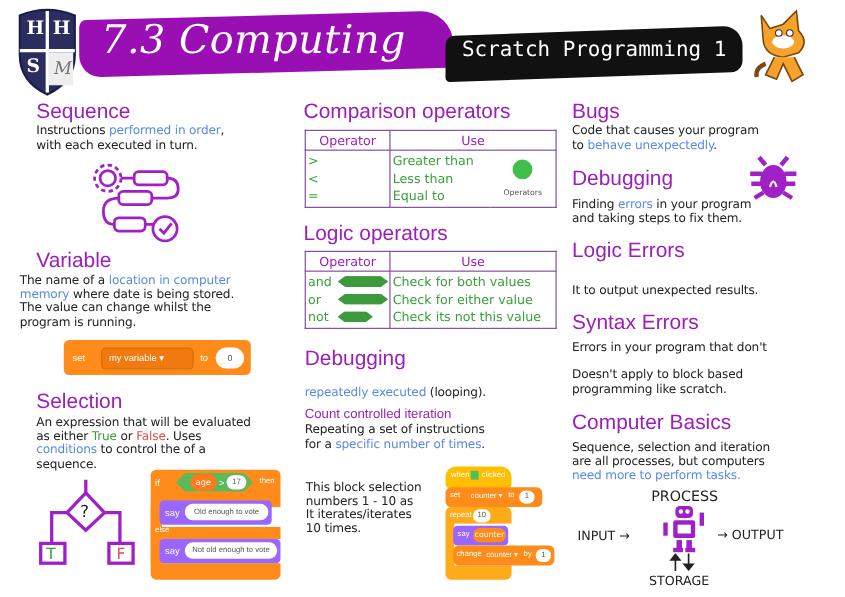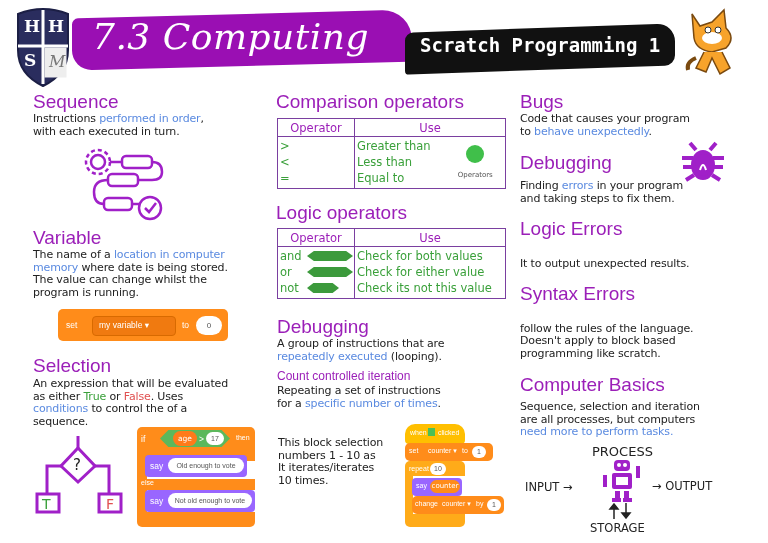--- a/index.html
+++ b/index.html
@@ -7,21 +7,21 @@
 .abs{position:absolute}
 h2{font-family:"Liberation Sans",sans-serif;font-weight:400;color:#9b1fb8;font-size:19px;line-height:20px;white-space:nowrap}
 .p{font-size:11px;line-height:12.6px;color:#222;font-family:"DejaVu Sans",sans-serif;letter-spacing:-0.15px}
 .hl{color:#5a8ae0}
 .green{color:#3aa03a}
 .red{color:#e05050}
 
 .banner{position:absolute;left:72px;top:14px;width:340px;height:52px;background:#9a0fb3;transform:skewY(-1.5deg);border-radius:6px 30px 4px 20px}
 .htitle{position:absolute;left:92px;top:16px;font-family:"DejaVu Serif",serif;font-style:italic;font-size:36px;color:#fff;letter-spacing:0.5px}
 .blackbar{position:absolute;left:405px;top:28px;width:270px;height:42px;background:#111;border-radius:8px 18px 10px 4px;transform:skewY(-2deg)}
-.stitle{position:absolute;left:420px;top:34px;font-family:"DejaVu Sans Mono",monospace;font-weight:bold;font-size:19px;color:#fff}
+.stitle{position:absolute;left:420px;top:34px;font-family:"DejaVu Sans Mono",monospace;font-weight:normal;font-size:19px;color:#fff}
 table{border-collapse:collapse;position:absolute;font-size:11.5px}
 td,th{border:1px solid #7a3fa0;font-weight:400}
 th{color:#9b1fb8;height:18px}
 td{color:#3aa03a;vertical-align:top;line-height:16px;padding:1px 2px}
 .blk{position:absolute;background:#ff8c1a;border-radius:5px;color:#fff;font-size:8.5px;font-family:"Liberation Sans",sans-serif}
 .pill{position:absolute;background:#fff;color:#555;border-radius:10px;font-size:8px;text-align:center;font-family:"Liberation Sans",sans-serif}
 .lbl{position:absolute;font-size:8.5px;color:#fff;font-family:"Liberation Sans",sans-serif}
 </style>
 </head>
 <body>
@@ -70,21 +70,21 @@
       <rect x="26" y="28" width="30" height="12" rx="4"></rect>
     <path d="M26 34 Q12 34 12 46 Q12 58 22 58"></path>
       <rect x="22" y="52" width="28" height="12" rx="4"></rect>
     <path d="M50 58 H58"></path>
       <circle cx="68" cy="62" r="11"></circle>
       <path d="M63 62 L67 66 L74 57"></path>
   </svg>
 </div>
 
 <h2 class="abs" style="left:33px;top:228px">Variable</h2>
-<div class="abs p" style="left:33px;top:249px;width:240px">
+<div class="abs p" style="left:18px;top:249px;width:240px">
   <span>The name of a </span><span class="hl">location in computer</span><br>
   <span class="hl">memory</span><span> where date is being stored.</span><br>
   <span>The value can change whilst the</span><br>
   <span>program is running.</span>
 </div>
 <div class="blk" style="left:58px;top:309px;width:170px;height:32px"></div>
 <div class="lbl" style="left:66px;top:320px">set</div>
 <div class="abs" style="left:92px;top:316px;width:84px;height:20px;background:#f07a10;border:1px solid #d86a00;border-radius:4px"></div>
 <div class="lbl" style="left:99px;top:320px">my variable ▾</div>
 <div class="lbl" style="left:182px;top:320px">to</div>
@@ -172,21 +172,21 @@
           <div>Check for both values</div>
           <div>Check for either value</div>
           <div>Check its not this value</div>
         </td>
   </tr>
 </tbody>
   </table>
 
 <h2 class="abs" style="left:277px;top:317px">Debugging</h2>
 <div class="abs p" style="left:277px;top:338px;width:235px">
-  <span>A group of instructions that are</span><br>
+  <br>
   <span class="hl">repeatedly executed</span><span> (looping).</span>
 </div>
 <div class="abs" style="left:277px;top:369px;font-size:12px;color:#9b1fb8;font-family:'Liberation Sans',sans-serif">Count controlled iteration</div>
 <div class="abs p" style="left:277px;top:385px;width:235px">
   <span>Repeating a set of instructions</span><br>
   <span>for a </span><span class="hl">specific number of times</span><span>.</span>
 </div>
 <div class="abs p" style="left:278px;top:437px;width:120px">
   <div>This block selection</div>
   <div>numbers 1 - 10 as</div>
@@ -235,22 +235,22 @@
 </div>
 
 <h2 class="abs" style="left:520px;top:219px">Logic Errors</h2>
 <div class="abs p" style="left:520px;top:245px;width:240px">
   <br>
   <span>It to output unexpected results.</span>
 </div>
 
 <h2 class="abs" style="left:520px;top:284px">Syntax Errors</h2>
 <div class="abs p" style="left:520px;top:310px;width:240px">
+  <span>Errors in your program that don't</span><br>
   <br>
-  <span>follow the rules of the language.</span><br>
   <span>Doesn't apply to block based</span><br>
   <span>programming like scratch.</span>
 </div>
 
 <h2 class="abs" style="left:520px;top:375px">Computer Basics</h2>
 <div class="abs p" style="left:520px;top:401px;width:240px">
   <span>Sequence, selection and iteration</span><br>
   <span>are all processes, but computers</span><br>
   <span class="hl">need more to perform tasks.</span>
 </div>

